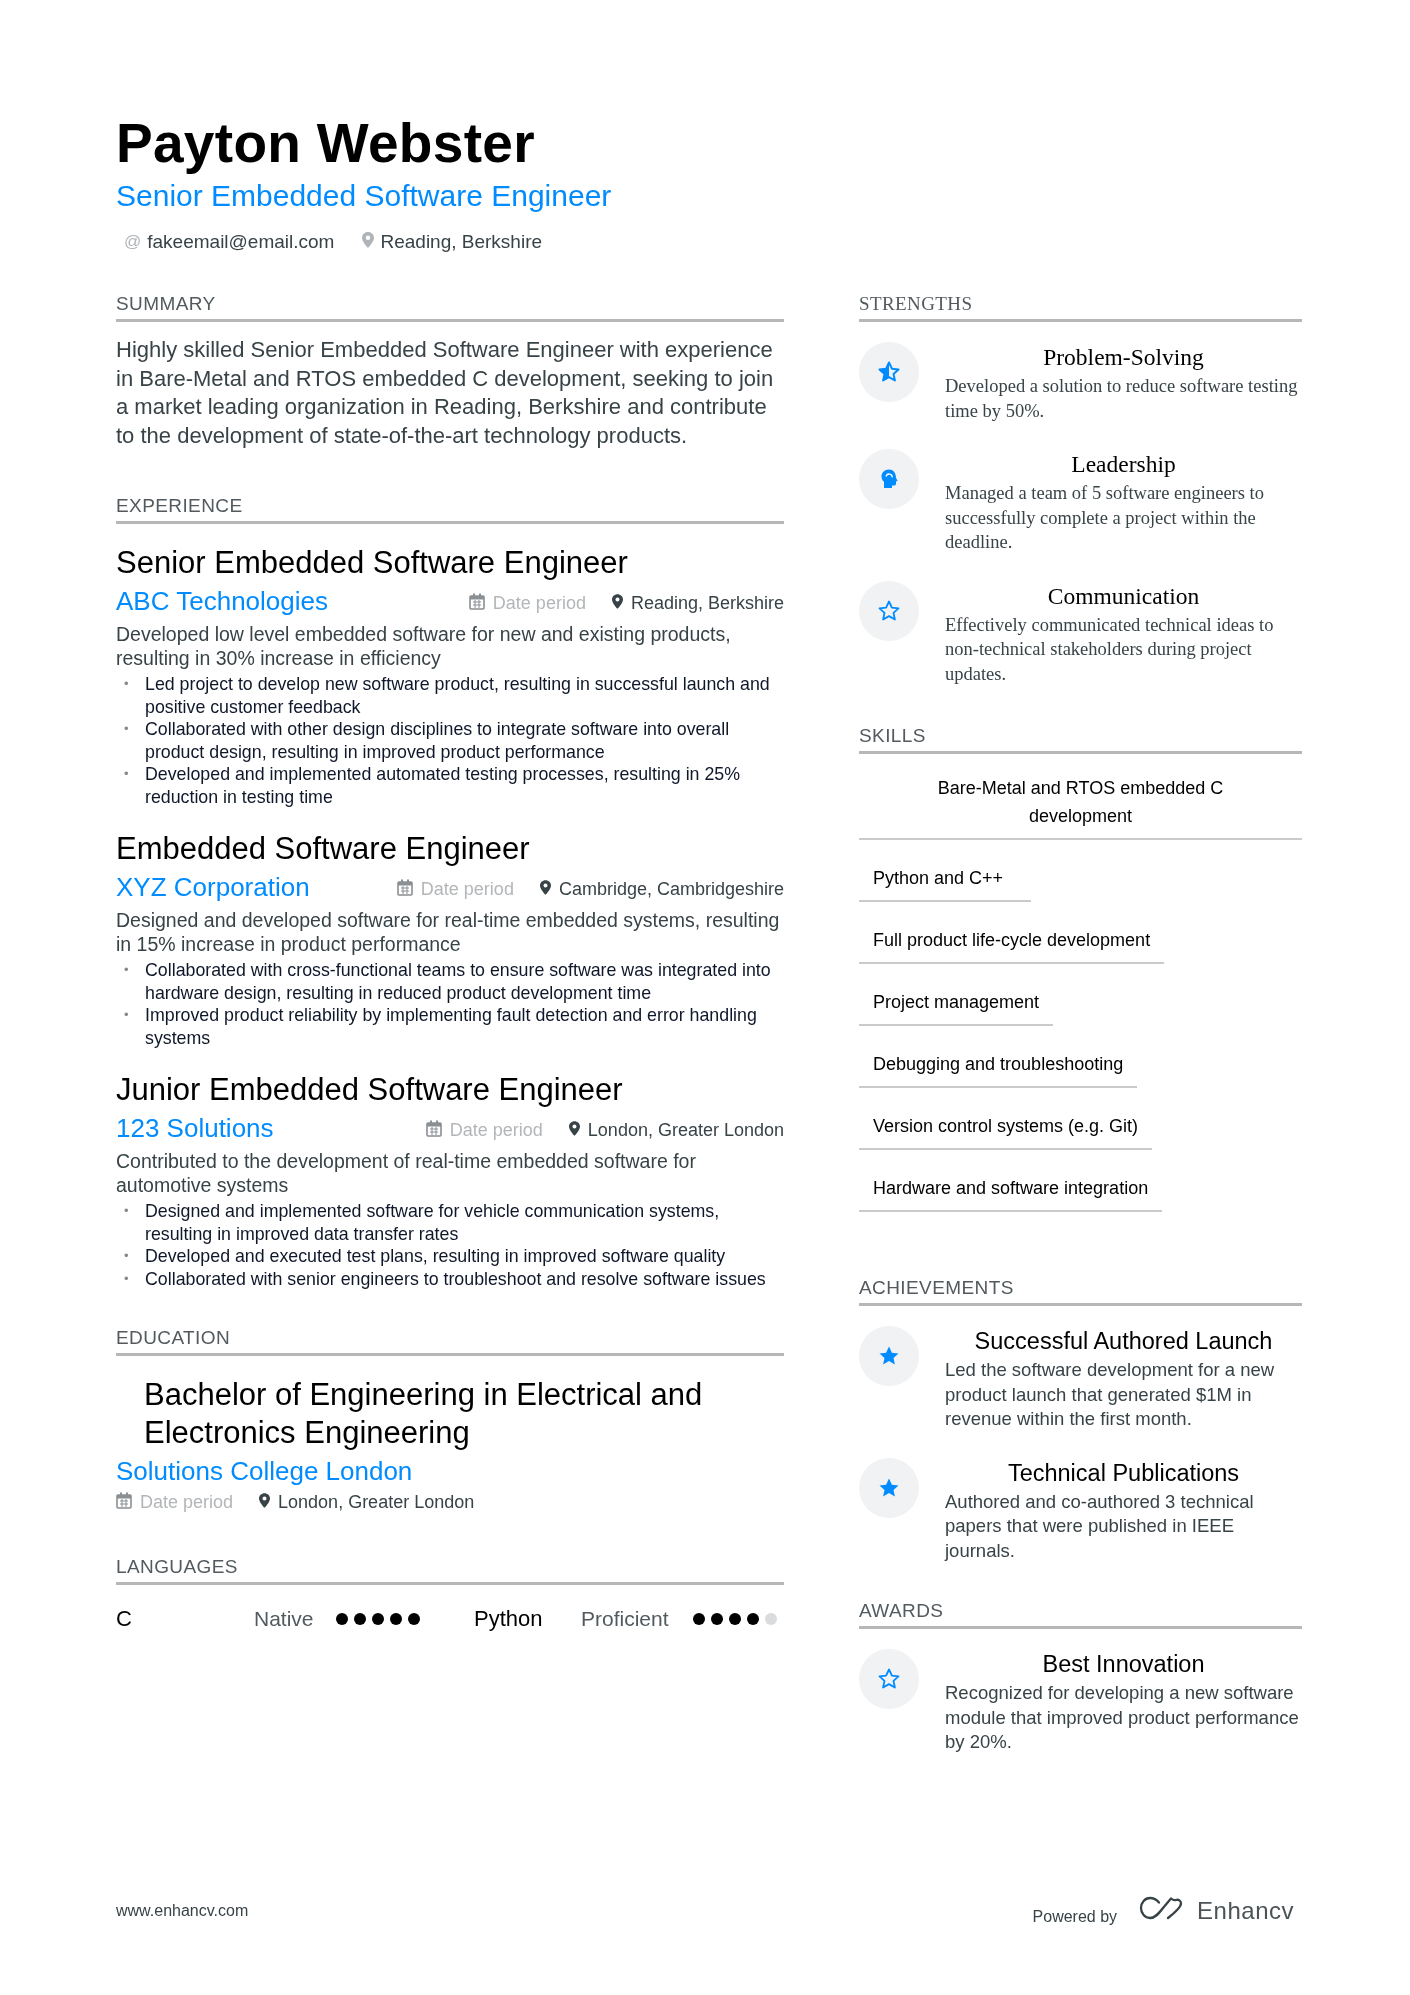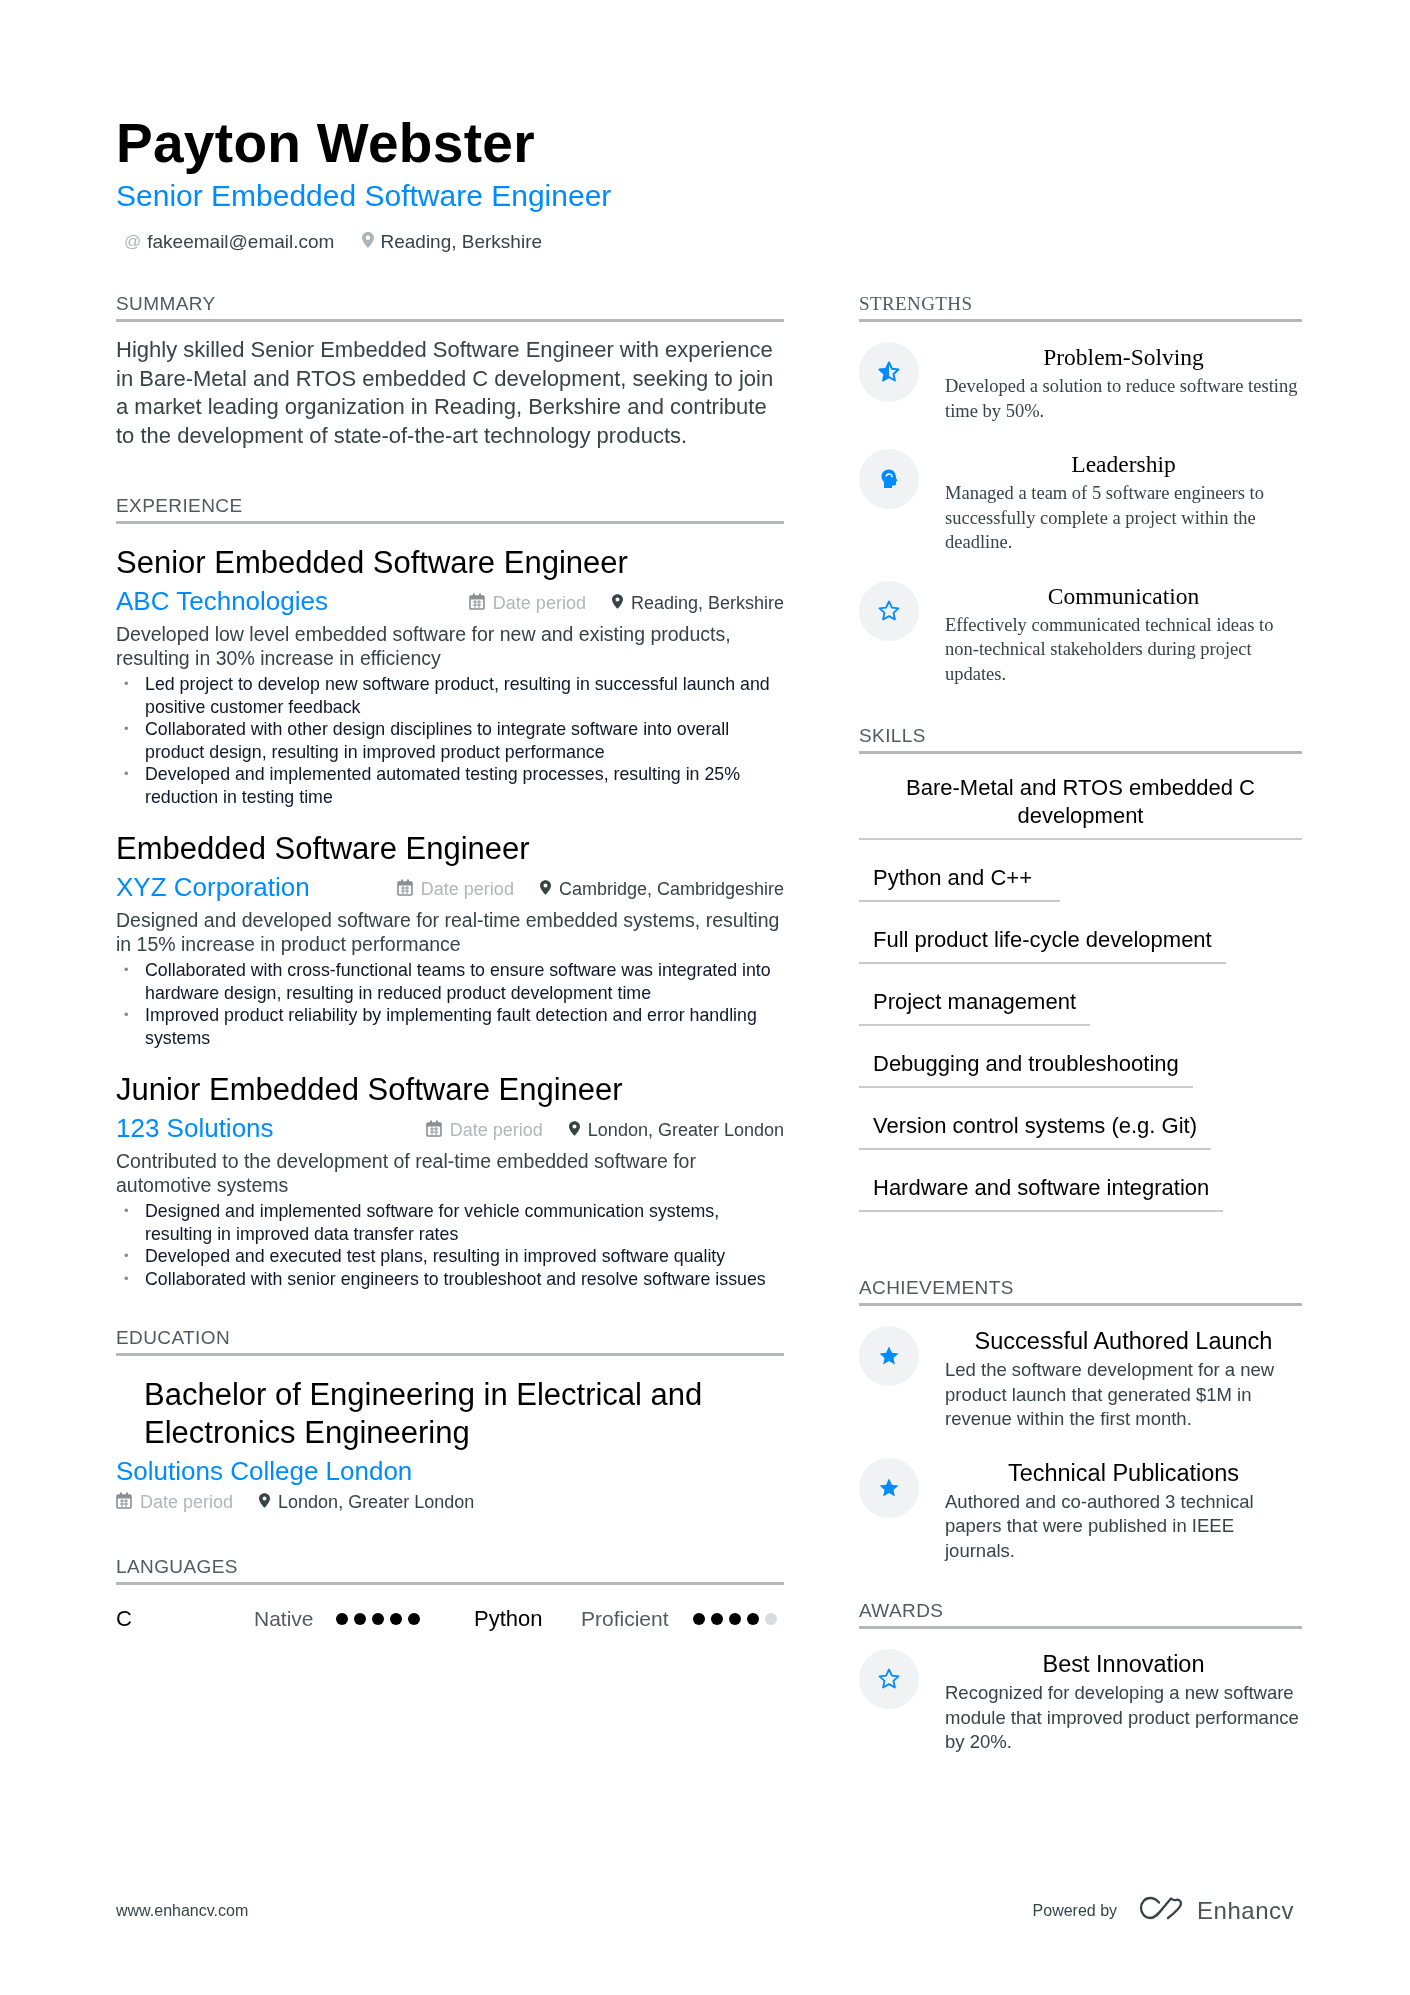--- a/index.html
+++ b/index.html
@@ -46,25 +46,25 @@
   .dot.off { background: #d9dbdd; }
 
   .icon-item { display: flex; gap: 26px; margin-bottom: 26px; }
   .icon-circle { flex: 0 0 60px; width: 60px; height: 60px; border-radius: 50%; background: #f1f2f3; display: flex; align-items: center; justify-content: center; }
   .icon-circle svg { width: 24px; height: 24px; }
   .icon-body { flex: 1; }
   .icon-title { font-size: 23.5px; color: #000; line-height: 30px; text-align: center; }
   .icon-desc { font-size: 18.5px; line-height: 24.5px; color: #384347; margin-top: 2px; }
 
   .skills { margin-top: 8px; }
-  .skill { font-size: 22px; color: #000; line-height: 28px; padding: 6px 14px 8px 14px; border-bottom: 2px solid #c8cacc; display: inline-block; margin-bottom: 18px; }
+  .skill { font-size: 18px; color: #000; line-height: 28px; padding: 6px 14px 8px 14px; border-bottom: 2px solid #c8cacc; display: inline-block; margin-bottom: 18px; }
   .skill.full { display: block; text-align: center; }
 
   .footer { position: absolute; left: 116px; top: 1896px; width: 1178px; display: flex; justify-content: space-between; align-items: center; font-size: 16px; color: #384347; }
-  .powered { display: flex; align-items: center; gap: 22px; margin-left: 36px; }
+  .powered { display: flex; align-items: flex-end; gap: 22px; margin-left: 36px; }
   .brand { display: flex; align-items: center; gap: 12px; font-size: 24px; color: #4b5357; letter-spacing: 0.5px; }
 </style>
 </head>
 <body>
 
 <div class="page">
 
   <div class="header">
     <div class="name">Payton Webster</div>
     <div class="job-title">Senior Embedded Software Engineer</div>

